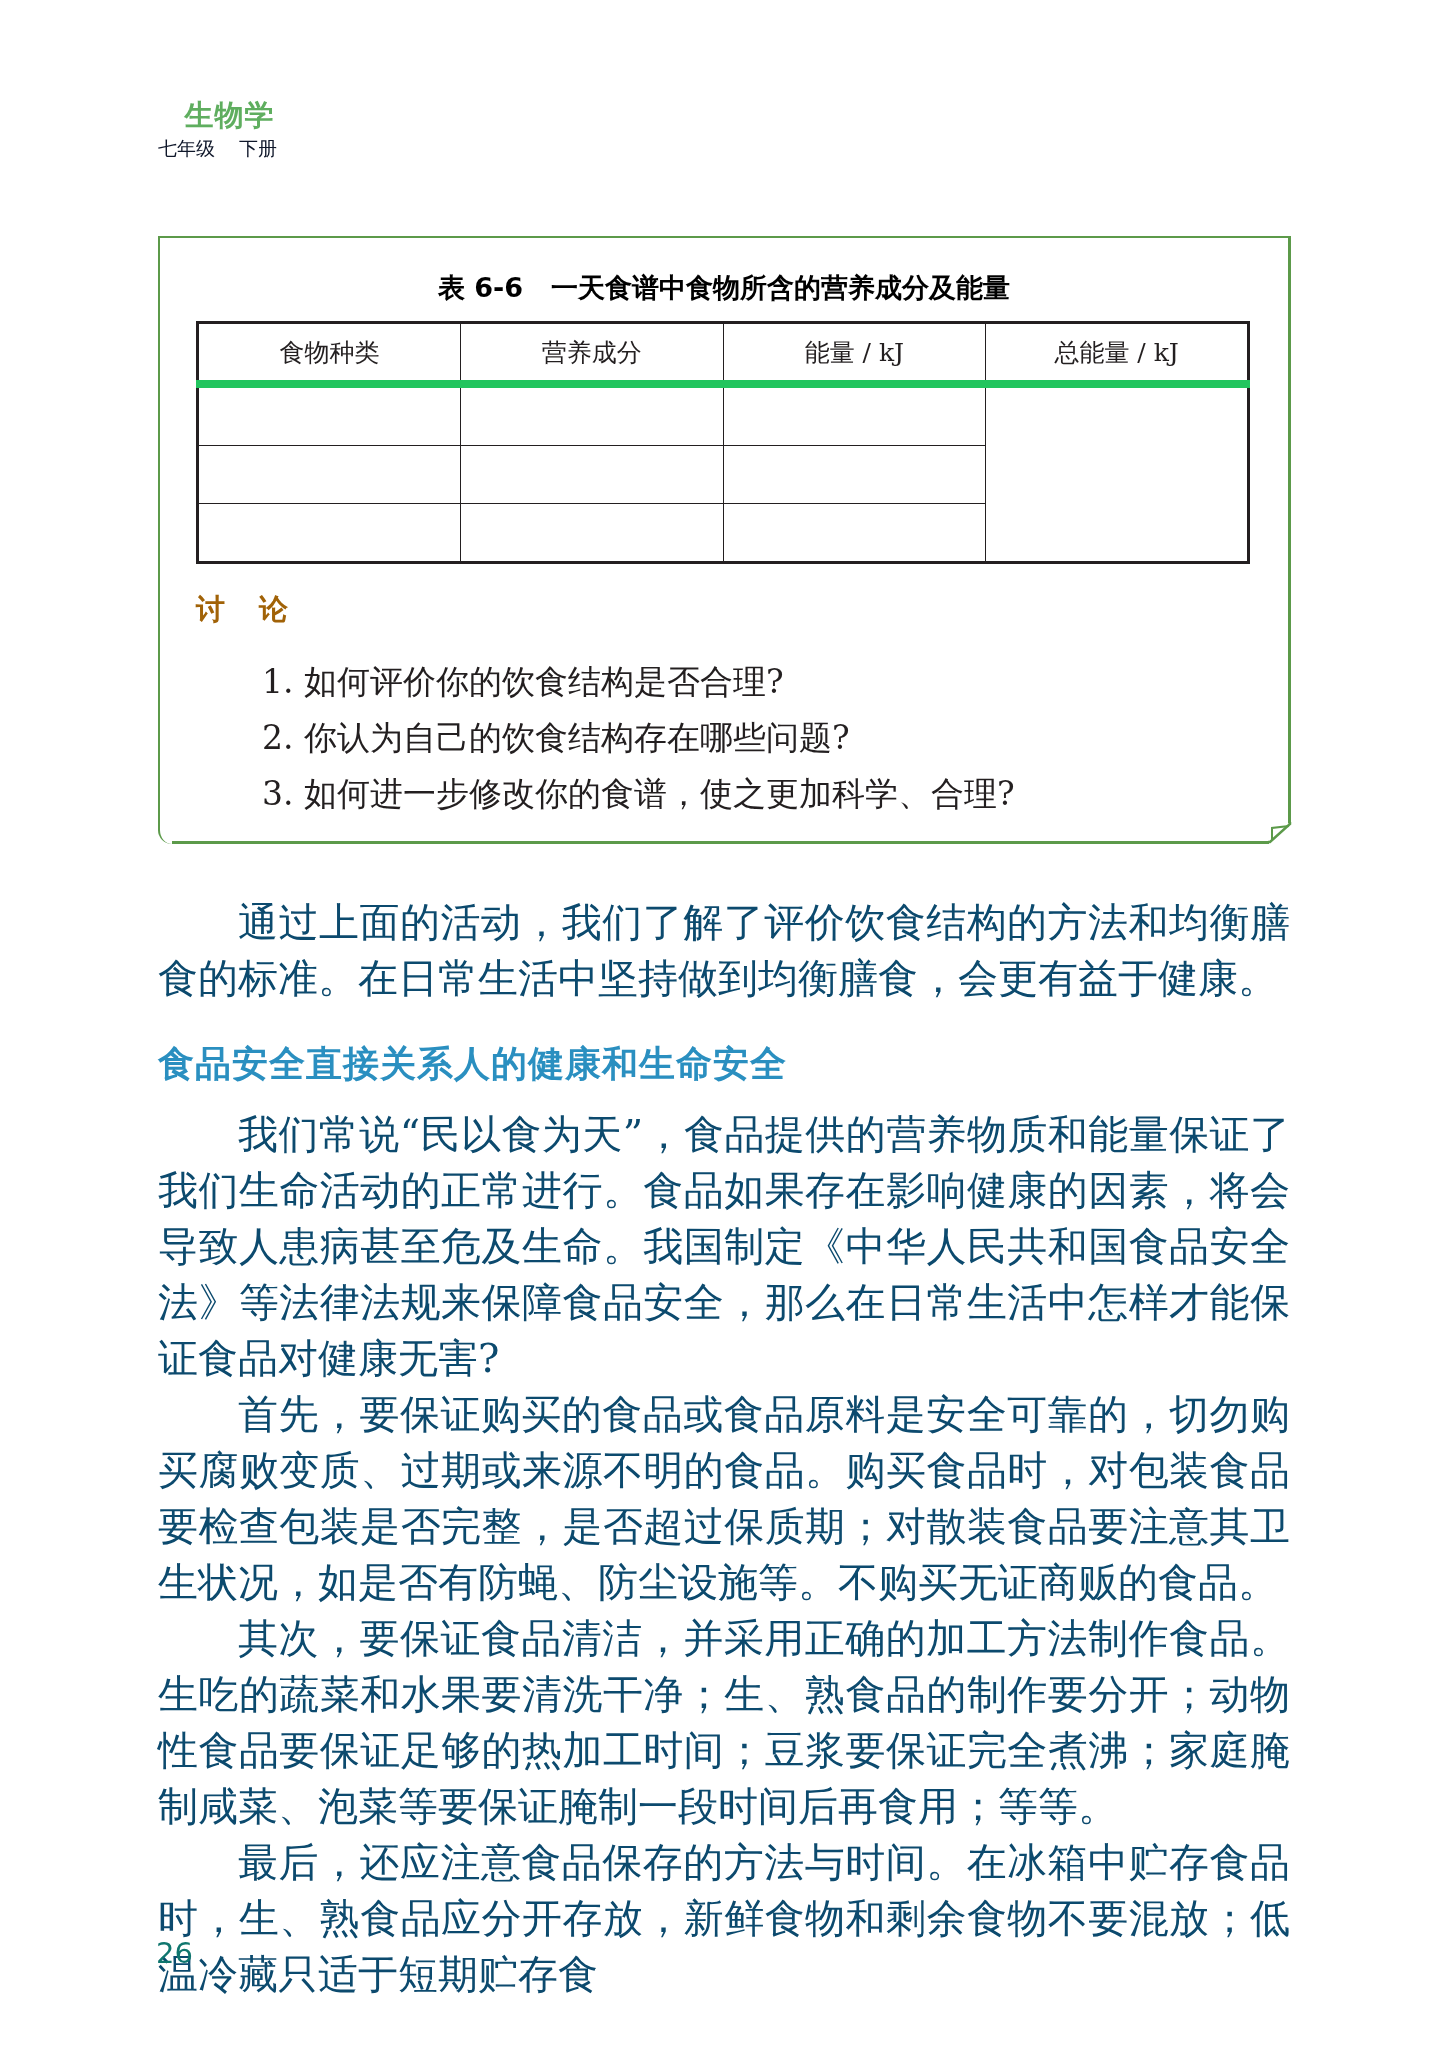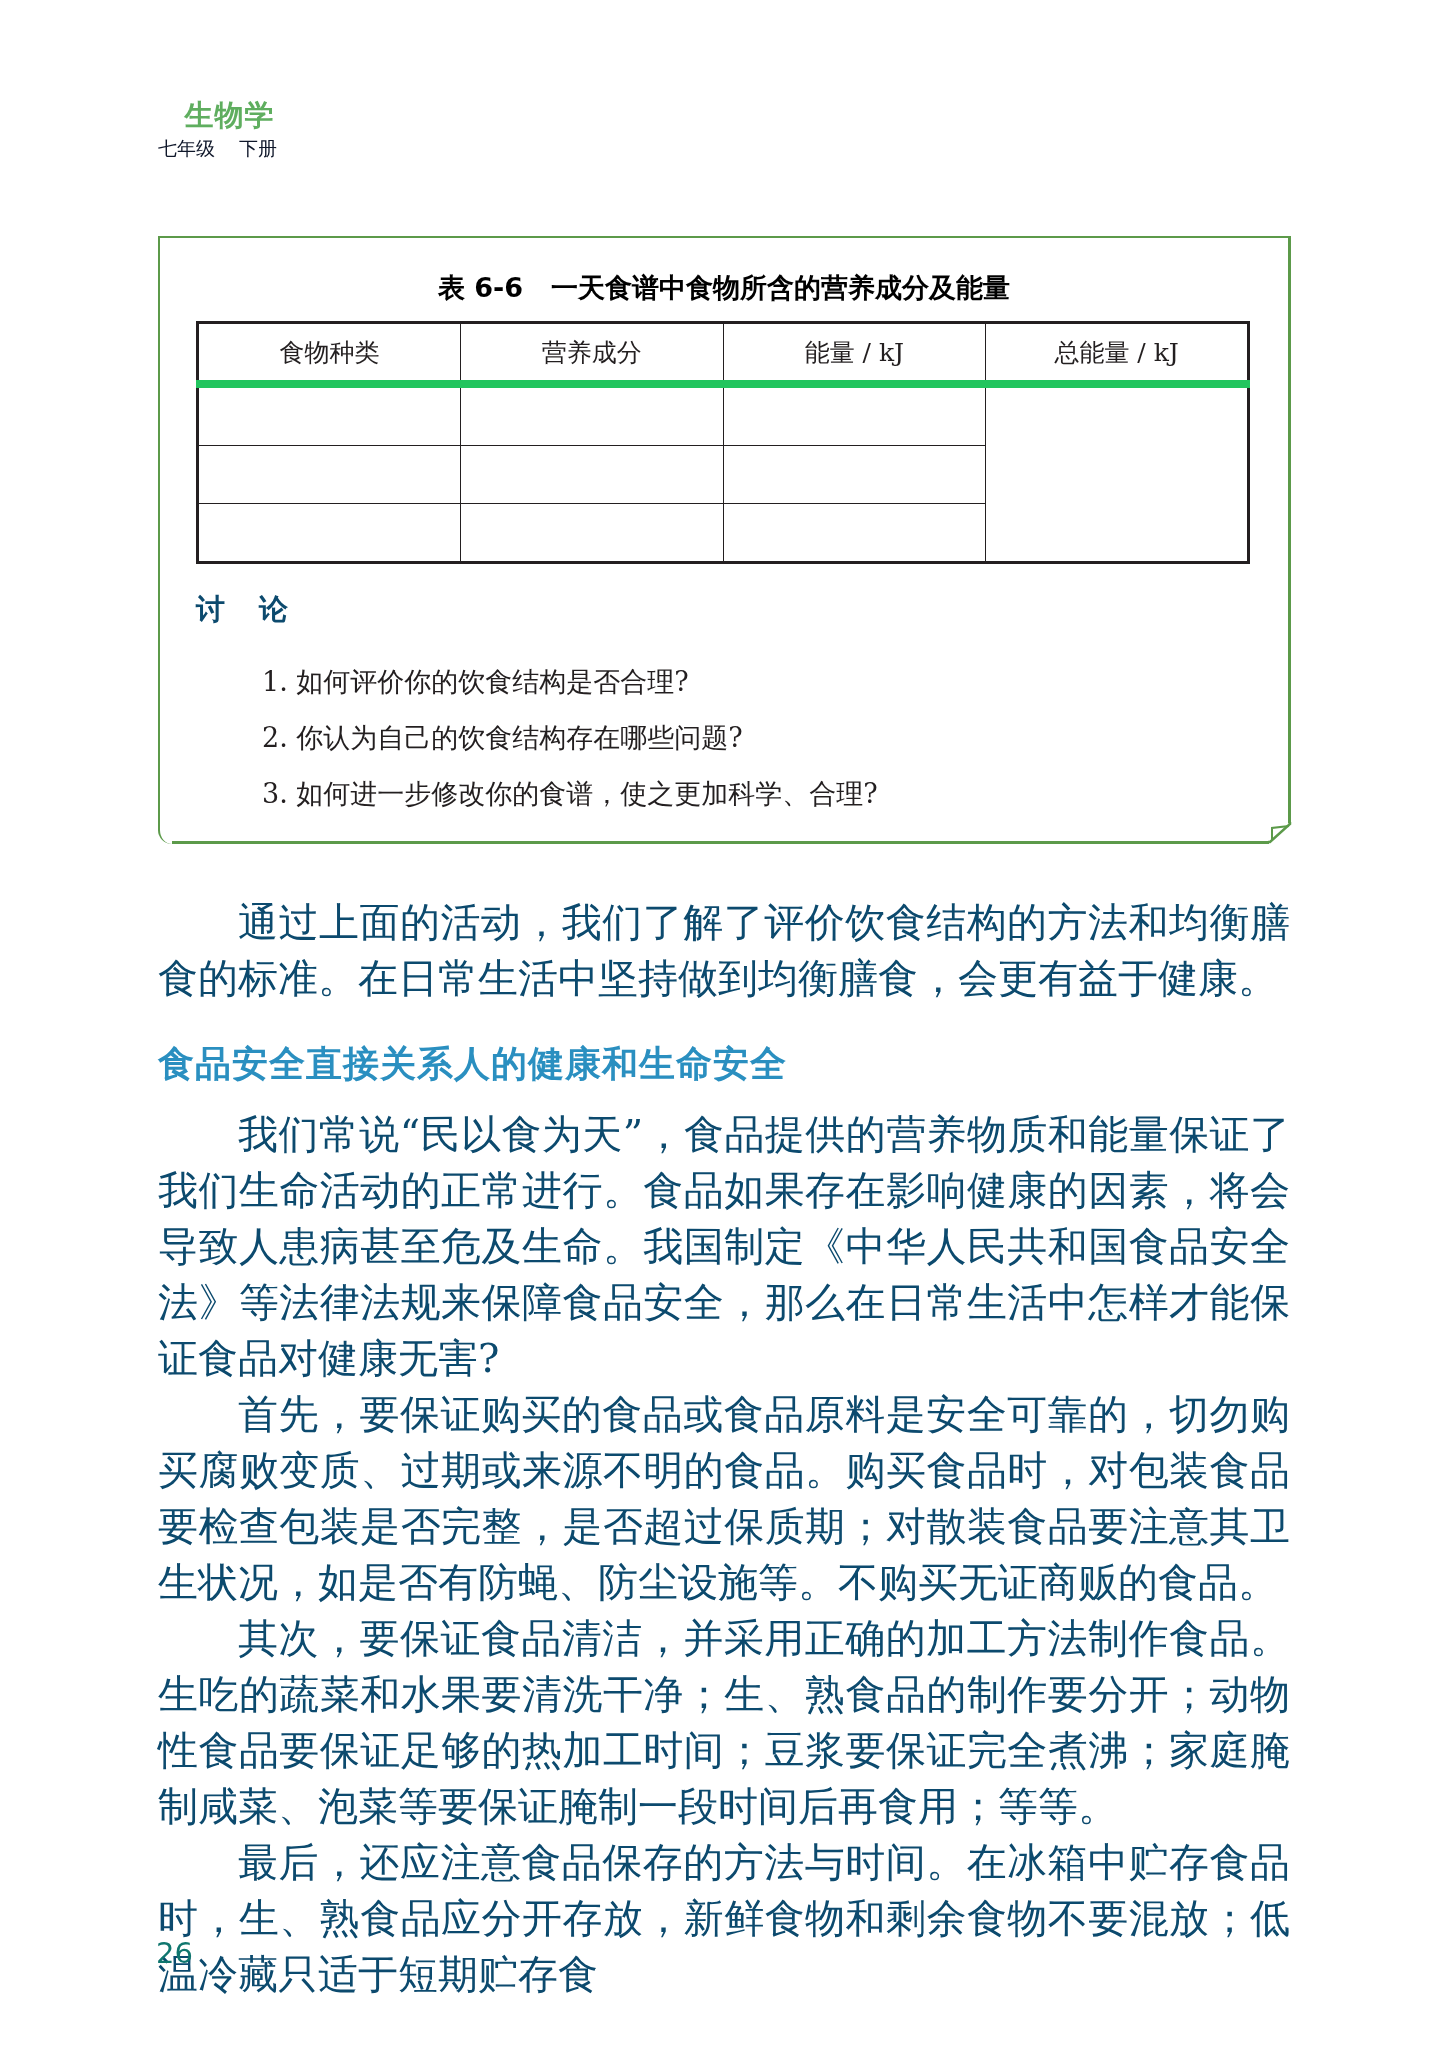--- a/index.html
+++ b/index.html
@@ -50,24 +50,24 @@
     }
     table.nutrition th {
       height: 54px; font-weight: normal; font-size: 25px;
       border-bottom: 8px solid #22c55e;
     }
     table.nutrition td { height: 55px; }
 
     .discussion-title {
       position: absolute; left: 196px; top: 590px;
       font-family: "DejaVu Sans", "Liberation Sans", sans-serif;
-      color: #0c4a6e; font-size: 29px; font-weight: bold; letter-spacing: 12px;
+      color: #a16207; font-size: 29px; font-weight: bold; letter-spacing: 12px;
     }
     .questions { position: absolute; left: 262px; top: 660px; margin: 0; padding: 0; list-style: none; }
-    .questions li { font-size: 27px; height: 56px; line-height: 44px; }
+    .questions li { font-size: 33px; height: 56px; line-height: 44px; }
 
     .body-text {
       position: absolute; left: 158px; width: 1132px;
       font-family: "DejaVu Serif", "Liberation Serif", serif;
       font-size: 40px; line-height: 56px; color: #0c4a6e;
       text-align: justify;
     }
     .body-text p { margin: 0; text-indent: 2em; }
     .intro { top: 894px; }
     .section-heading {

